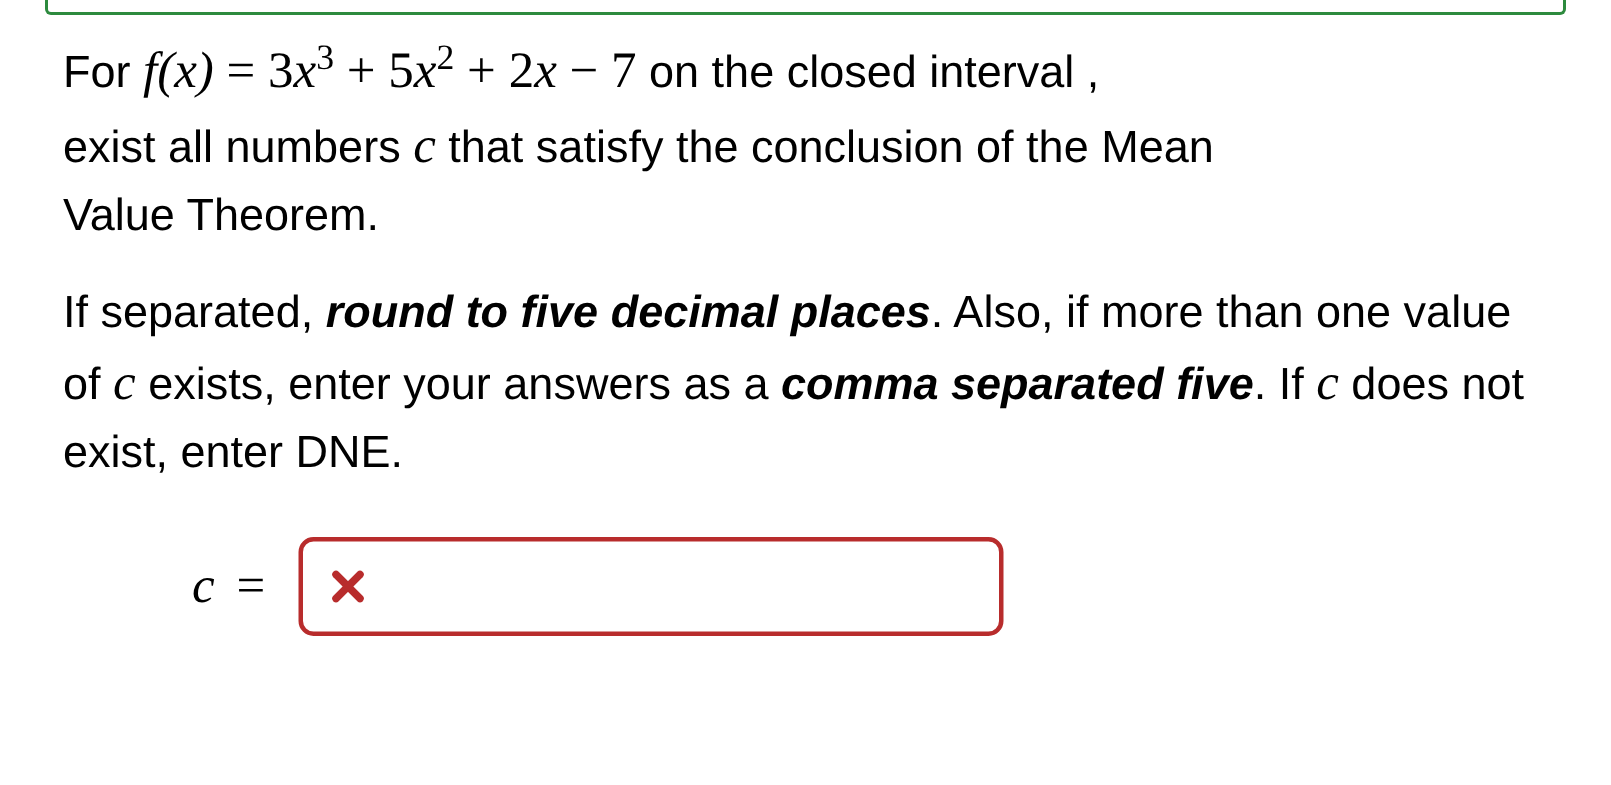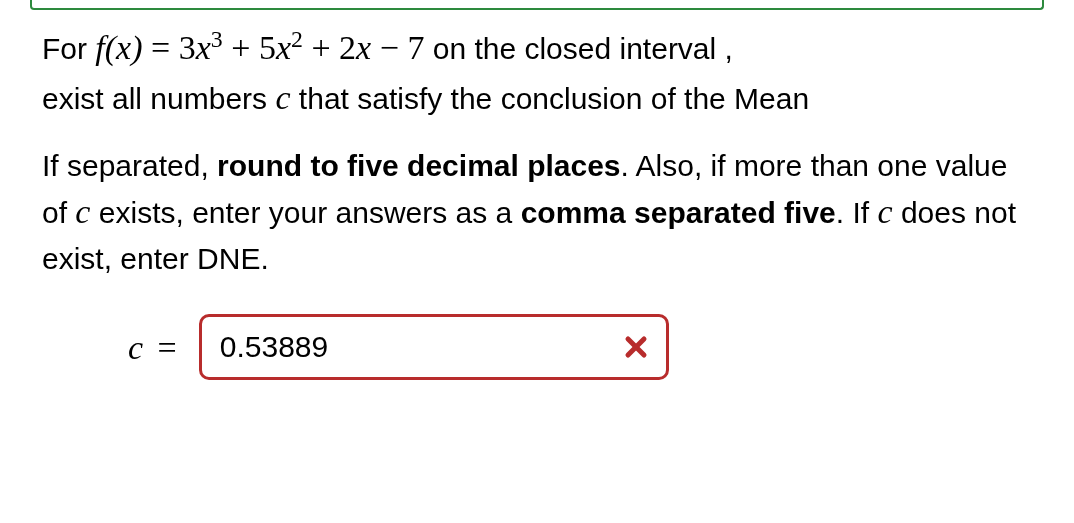--- a/index.html
+++ b/index.html
@@ -42,21 +42,21 @@
   .func {
     font-size: 34px;
     white-space: nowrap;
   }
   sup {
     font-size: 0.7em;
     vertical-align: super;
     font-style: normal;
     font-family: "Times New Roman", Times, serif;
   }
-  .bi { font-weight: bold; }
+  .bi { font-weight: bold; font-style: italic; }
   .answer-row {
     display: flex;
     align-items: center;
     margin-top: 34px;
     padding-left: 86px;
   }
   .answer-label {
     font-family: "Times New Roman", Times, serif;
     font-style: italic;
     font-size: 34px;
@@ -94,33 +94,33 @@
 
 <div class="top-border-box"></div>
 
 <div class="content">
 
   <div class="para">
     <span>For </span><span class="func"><span class="math-it">f(x)</span><span class="math-rm"> = </span><span class="math-rm">3</span><span class="math-it">x</span><sup>3</sup><span class="math-rm"> + </span><span class="math-rm">5</span><span class="math-it">x</span><sup>2</sup><span class="math-rm"> + </span><span class="math-rm">2</span><span class="math-it">x</span><span class="math-rm"> − </span><span class="math-rm">7</span></span><span> on the closed interval ,</span>
     <br>
     <span>exist all numbers </span><span class="math-it" style="font-size:34px">c</span><span> that satisfy the conclusion of the Mean</span>
     <br>
+    <span>Value Theorem.</span>
   </div>
 
   <div class="para">
     <span>If separated, </span><span class="bi">round to five decimal places</span><span>. Also, if more than one value of </span><span class="math-it" style="font-size:34px">c</span><span> exists, enter your answers as a </span><span class="bi">comma separated five</span><span>. If </span><span class="math-it" style="font-size:34px">c</span><span> does not exist, enter DNE.</span>
   </div>
 
   <div class="answer-row">
     <span class="answer-label">
       <span>c</span>
       <span class="eq">=</span>
     </span>
     <div class="answer-box">
-      <span class="answer-value">0.53889</span>
       <span class="x-icon">
         <svg width="24" height="24" viewBox="0 0 24 24">
           <line x1="4" y1="4" x2="20" y2="20" stroke="#b82c2c" stroke-width="5" stroke-linecap="round"></line>
           <line x1="20" y1="4" x2="4" y2="20" stroke="#b82c2c" stroke-width="5" stroke-linecap="round"></line>
         </svg>
       </span>
     </div>
   </div>
 
 </div>

